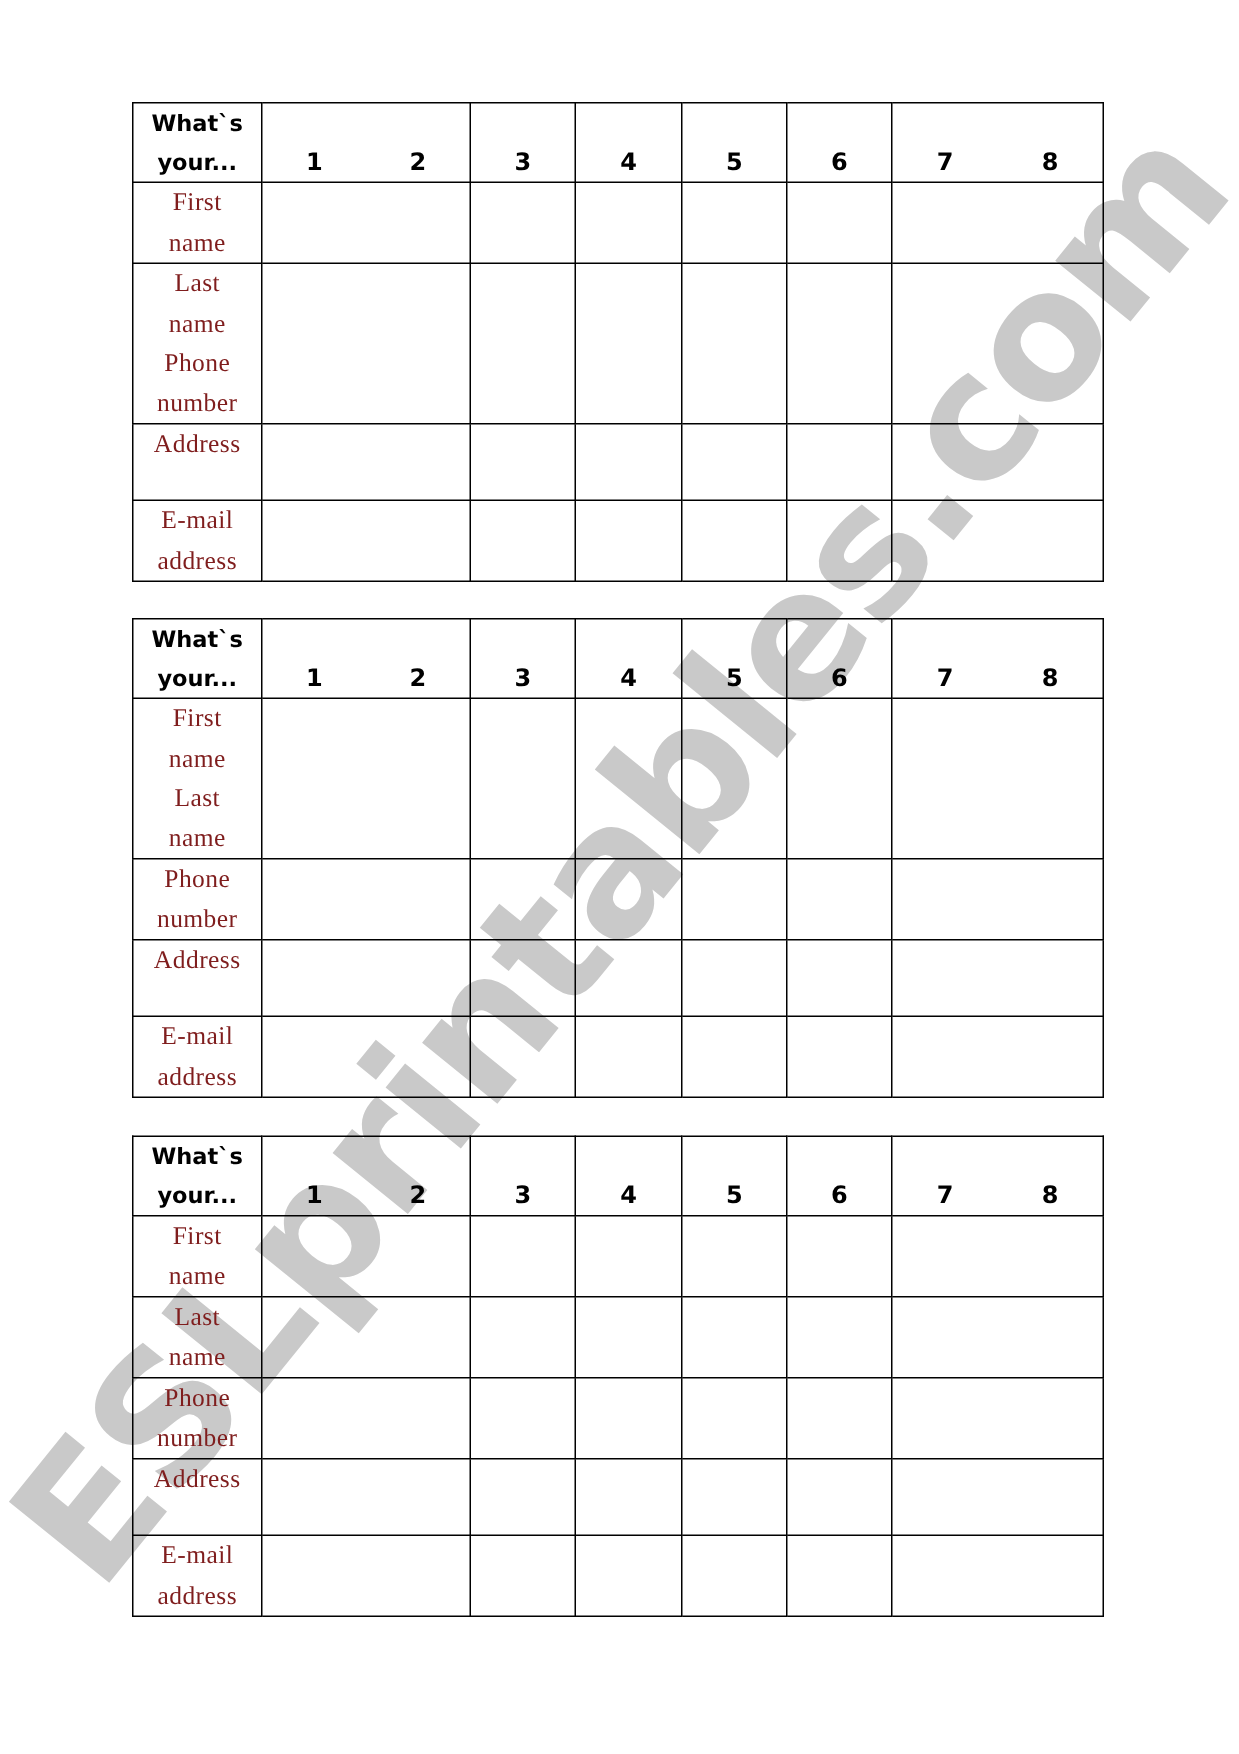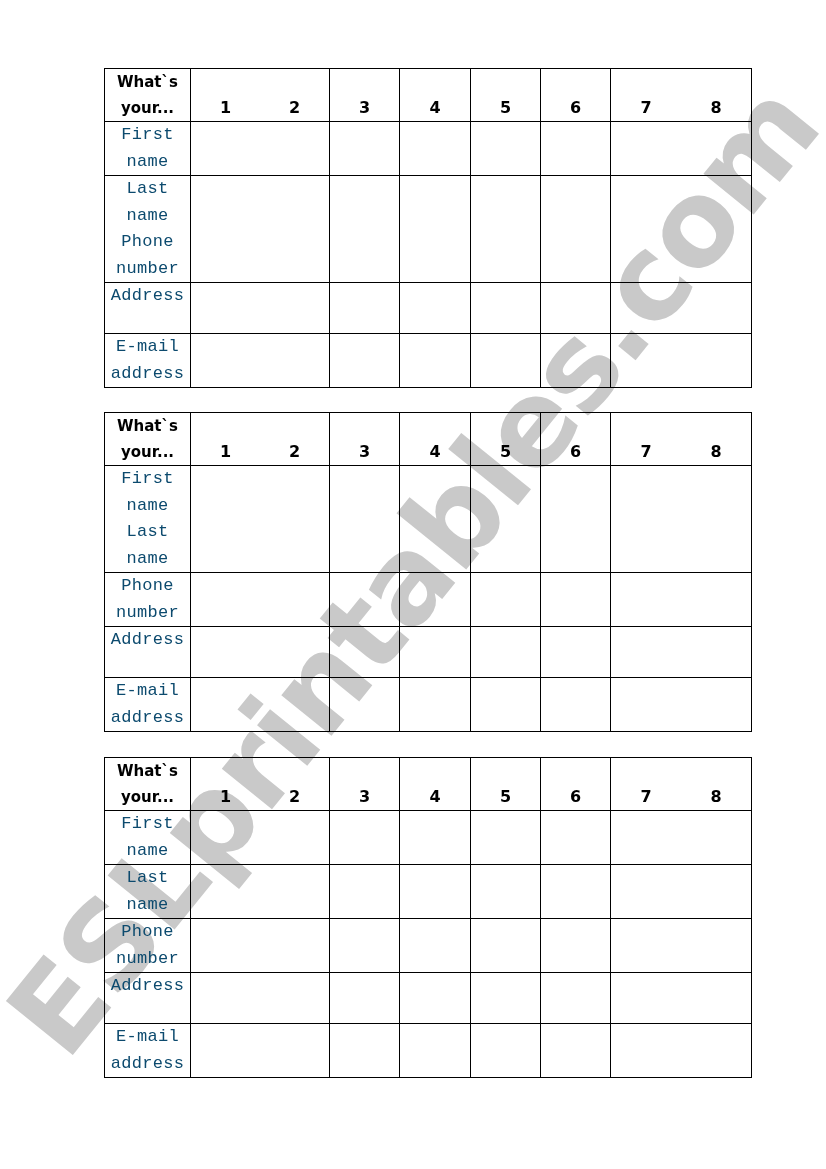--- a/index.html
+++ b/index.html
@@ -10,21 +10,21 @@
     }
     .sheet { position: absolute; left: 0; top: 0; width: 826px; height: 1169px; }
     .wm {
       position: absolute; left: 413px; top: 570px;
       transform: translate(-50%, -50%) rotate(-51deg);
       font-family: "DejaVu Sans", sans-serif; font-weight: bold;
       font-size: 118px; color: #c9c9c9; white-space: nowrap;
       letter-spacing: -2px; z-index: 0; pointer-events: none;
     }
     table.grid {
-      position: absolute; left: 104px; width: 647px;
+      position: absolute; left: 88px; width: 647px;
       border-collapse: collapse; table-layout: fixed; z-index: 1;
       background: transparent;
     }
     table.grid td {
       border: 1.5px solid #000; padding: 0; vertical-align: top;
       text-align: center;
     }
     col.c0 { width: 86px; }
     col.c12 { width: 139px; }
     col.c3 { width: 70px; }
@@ -37,22 +37,22 @@
       font-size: 15px; line-height: 26px; padding-top: 1px;
       text-align: center;
     }
     .hdr-num {
       vertical-align: bottom !important;
       font-family: "DejaVu Sans", sans-serif; font-weight: bold;
       font-size: 16px; line-height: 26px;
     }
     .hdr-pair { display: flex; justify-content: space-around; }
     .lbl {
-      font-family: Liberation Mono, monospace; font-size: 17px;
-      line-height: 26.5px; color: #0c4a6e; padding-top: 0px;
+      font-family: Liberation Serif, serif; font-size: 17px;
+      line-height: 26.5px; color: #7f1d1d; padding-top: 0px;
       letter-spacing: 0.3px;
     }
     .lbl span { display: block; }
     .h53 { height: 51px; }
     .h107 { height: 104px; }
     .hh { height: 52px; }
   </style>
 </head>
 <body>
 

